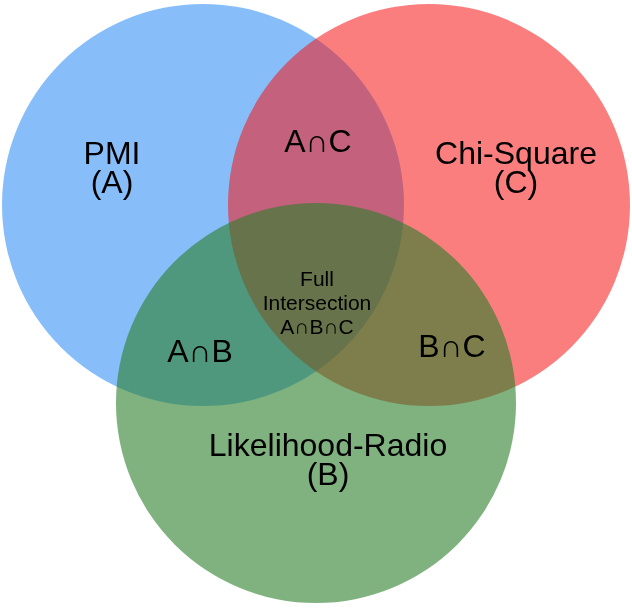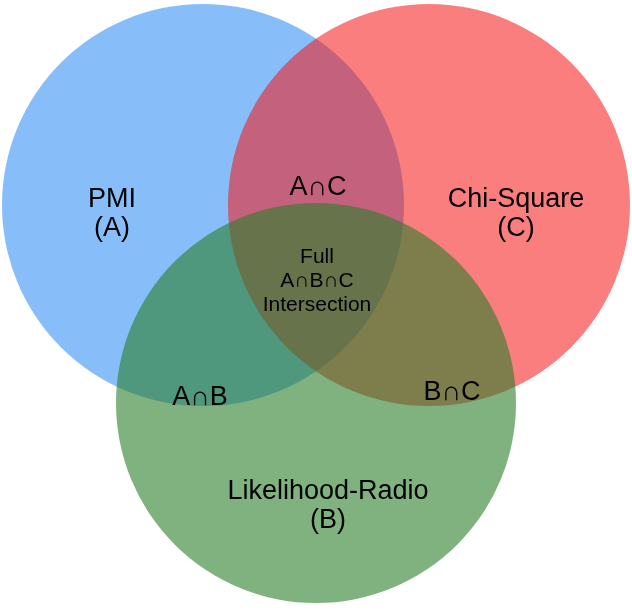--- a/index.html
+++ b/index.html
@@ -37,27 +37,27 @@
     background: rgba(42, 127, 42, 0.60);
   }
   .vlabel {
     position: absolute;
     transform: translate(-50%, -50%);
     text-align: center;
     white-space: nowrap;
     color: #000000;
   }
   .size-big {
-    font-size: 27px;
+    font-size: 32px;
     line-height: 29px;
-    margin-top: 45px;
   }
   .size-mid {
     font-size: 21px;
     line-height: 24px;
+    margin-top: 23px;
   }
   .pos-a   { left: 112px; top: 168px; }
   .pos-c   { left: 516px; top: 168px; }
   .pos-b   { left: 328px; top: 460px; }
   .pos-ac  { left: 318px; top: 141px; }
   .pos-ab  { left: 200px; top: 351px; }
   .pos-bc  { left: 452px; top: 346px; }
   .pos-abc { left: 317px; top: 280px; }
 </style>
 </head>
@@ -85,17 +85,17 @@
   </div>
 
   <div class="vlabel size-big pos-ac">A∩C</div>
 
   <div class="vlabel size-big pos-ab">A∩B</div>
 
   <div class="vlabel size-big pos-bc">B∩C</div>
 
   <div class="vlabel size-mid pos-abc">
     <div>Full</div>
+    <div>Intersection</div>
     <div>A∩B∩C</div>
-    <div>Intersection</div>
   </div>
 
 </div>
 
 </body></html>

